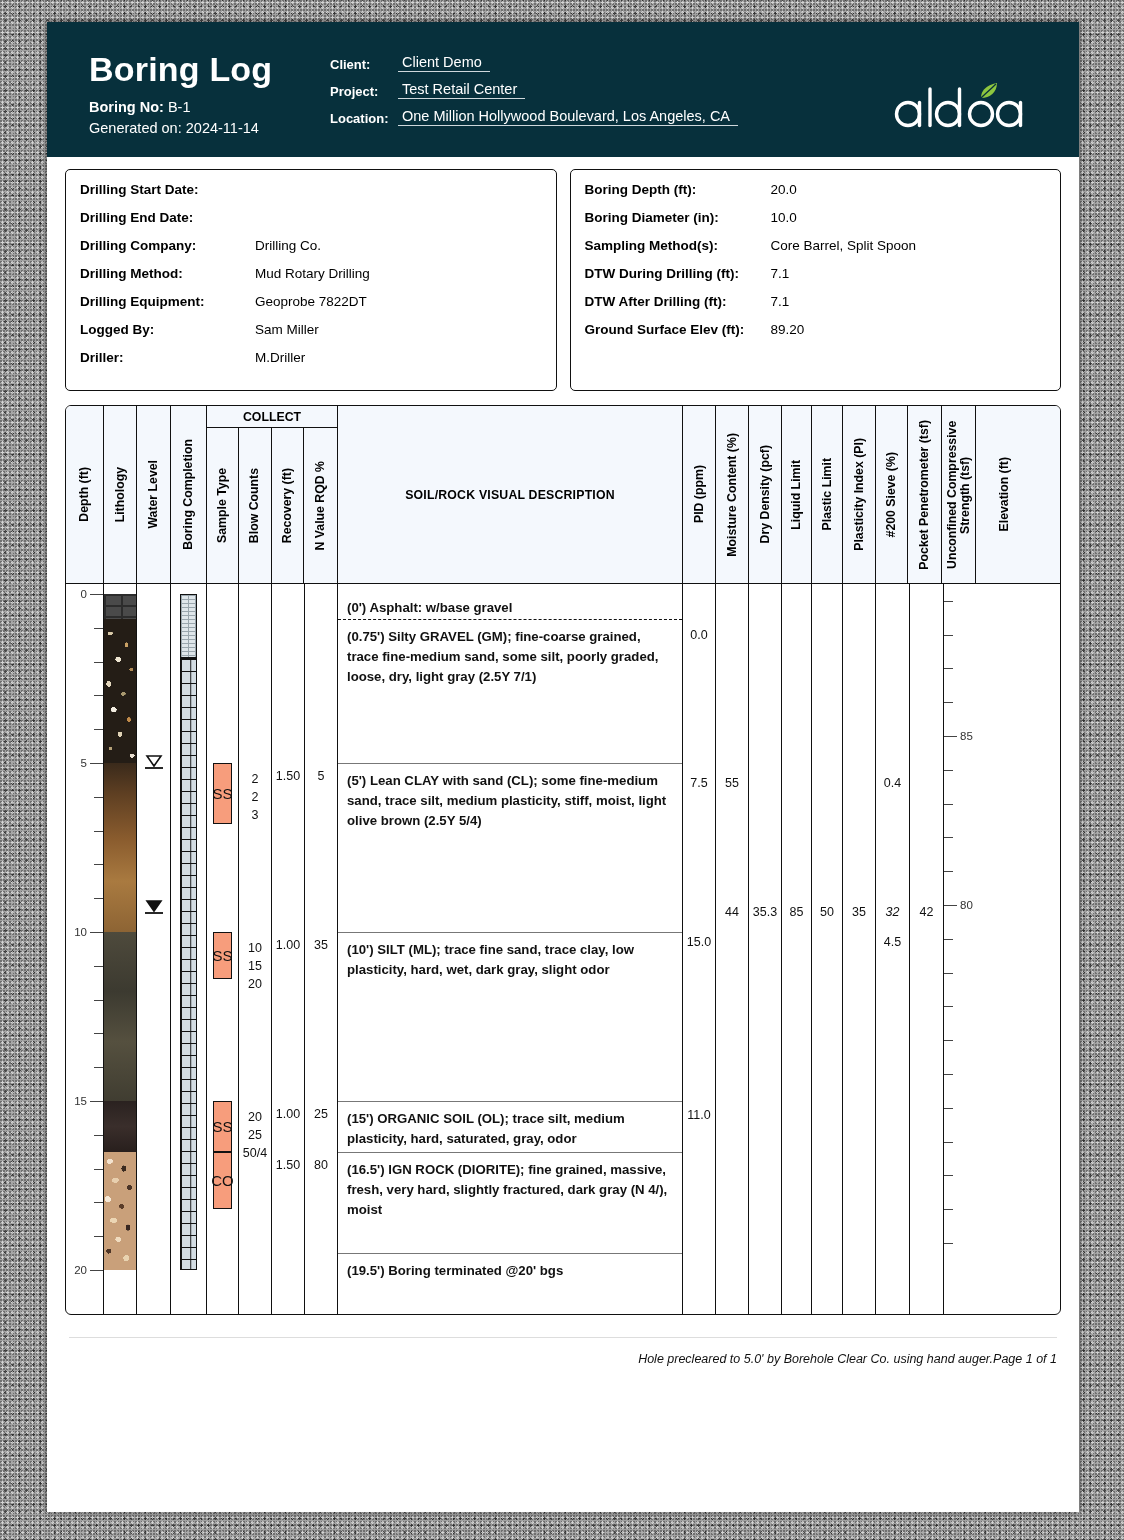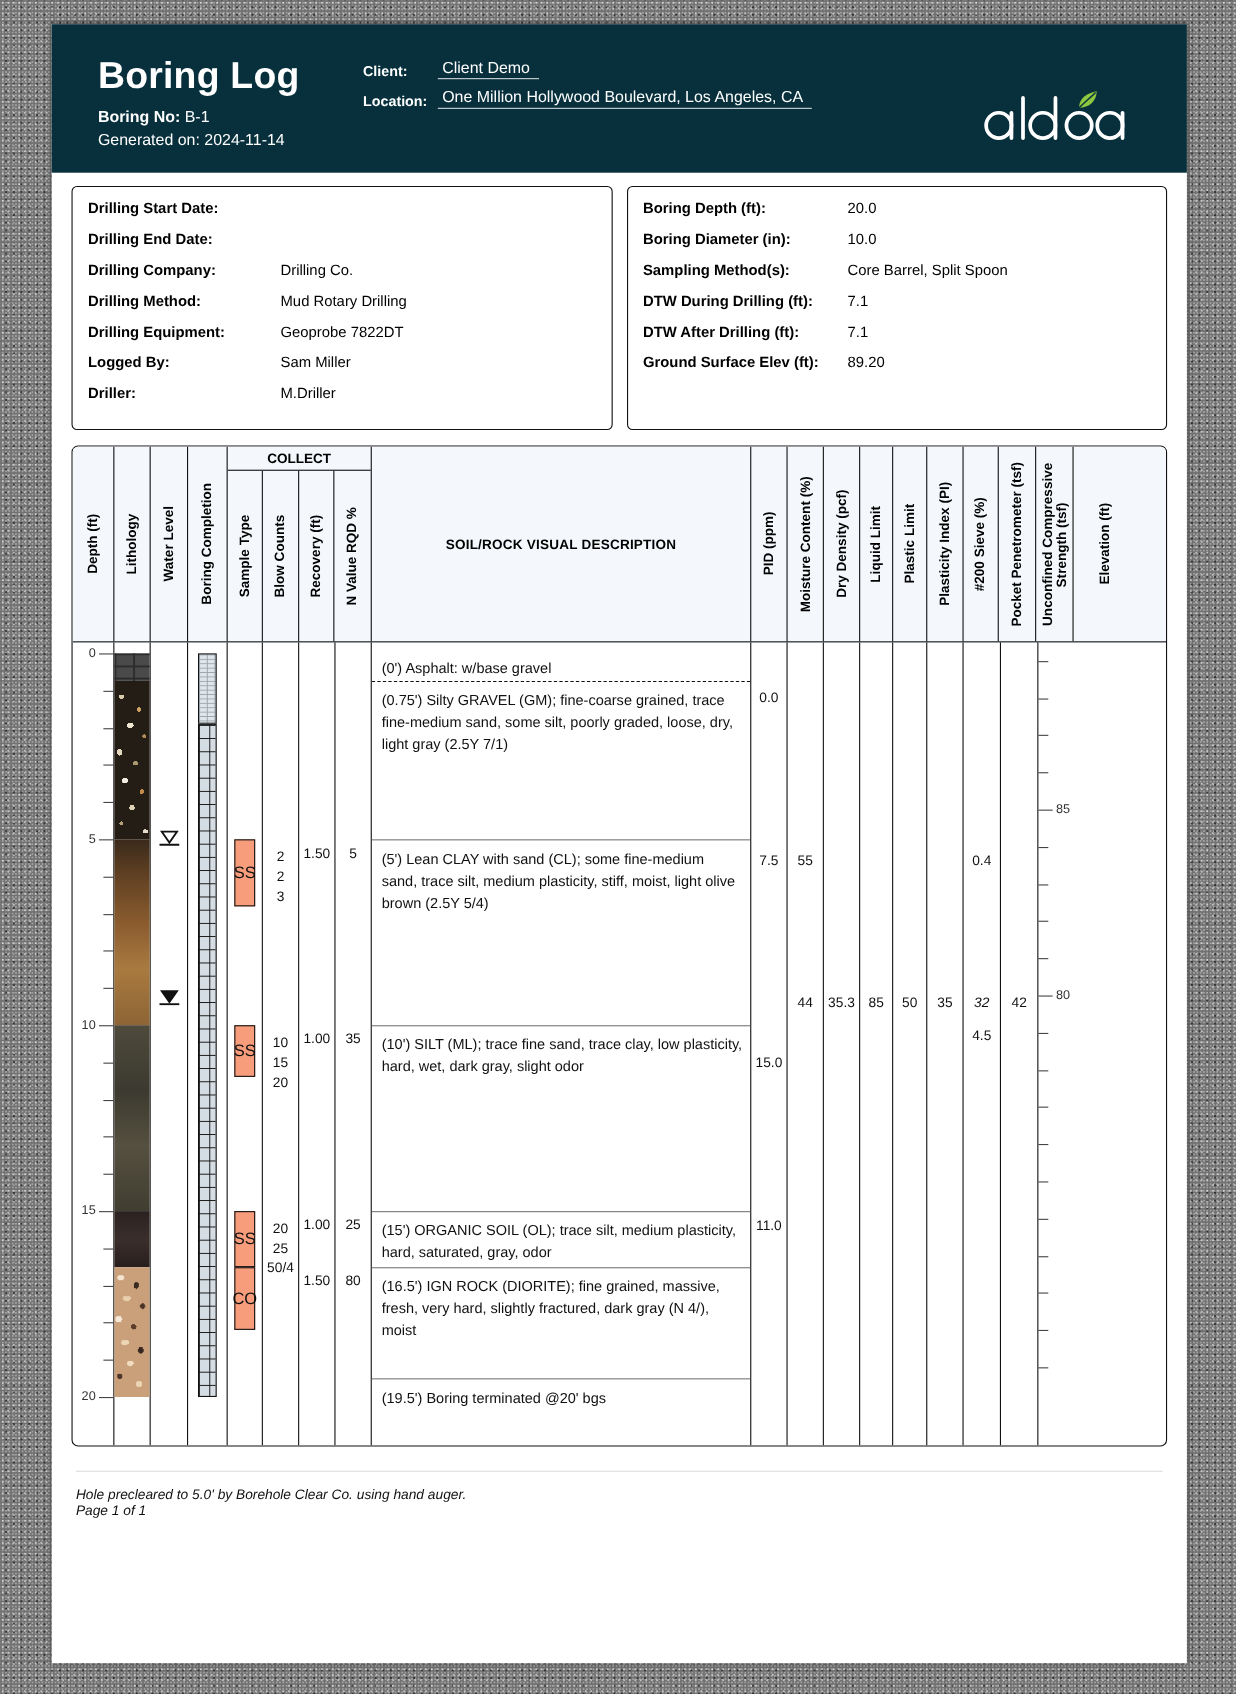--- a/index.html
+++ b/index.html
@@ -229,30 +229,30 @@
     position:absolute; left:0; right:0;
     text-align:center;
     font-size:12.5px; color:#111;
     transform:translateY(-50%);
     line-height:1.35;
   }
   .val-stack{ line-height:1.45; }
 
   
   .desc-col{ position:relative; }
-  .desc-entry{ position:absolute; left:9px; right:7px; font-size:13.2px; line-height:1.52; color:#111; }
+  .desc-entry{ position:absolute; left:9px; right:7px; font-size:13.2px; line-height:1.52; color:#111;font-weight:bold; }
   .sep{ position:absolute; left:0; right:0; border-top:1.3px solid #777; }
   .sep.dashed{ border-top:1.6px dashed #111; }
 
   
   .footer-rule{ margin:22px 22px 0 22px; border-top:1.2px solid #ddd; }
   .footer{
     display:flex; justify-content:flex-end;
     margin:14px 22px 0 22px;
-    font-size:12.5px; font-style:italic; color:#111;flex-direction:column;
+    font-size:12.5px; font-style:italic; color:#111;
   }
 </style>
 </head>
 <body>
 
 <div id="backdrop"></div>
 
 <div id="page">
 
   <div class="hdr">
@@ -265,20 +265,24 @@
       <div class="hdr-line">
         <span>Generated on:</span>
         <span>2024-11-14</span>
       </div>
     </div>
 
     <div class="hdr-mid">
       <div class="hdr-row">
         <span class="lbl">Client:</span>
         <span class="val">Client Demo</span>
+      </div>
+      <div class="hdr-row">
+        <span class="lbl">Project:</span>
+        <span class="val">Test Retail Center</span>
       </div>
       <div class="hdr-row">
         <span class="lbl">Location:</span>
         <span class="val">One Million Hollywood Boulevard, Los Angeles, CA</span>
       </div>
     </div>
 
     <div class="logo">
       <svg width="150" height="56" viewBox="0 0 150 56">
         <g fill="none" stroke="#ffffff" stroke-width="3.4" stroke-linecap="round">
@@ -546,21 +550,21 @@
           <div class="desc-entry" style="top: 525px;">(15') ORGANIC SOIL (OL); trace silt, medium plasticity, hard, saturated, gray, odor</div>
           <div class="sep" style="top: 567.7px;"></div>
           <div class="desc-entry" style="top: 575.7px;">(16.5') IGN ROCK (DIORITE); fine grained, massive, fresh, very hard, slightly fractured, dark gray (N 4/), moist</div>
           <div class="sep" style="top: 669.1px;"></div>
           <div class="desc-entry" style="top: 677.1px;">(19.5') Boring terminated @20' bgs</div>
         </div>
 
       <div class="bcell" style="width:33px" id="col-pid">
           <div class="val-abs" style="top: 50.56px;">0.0</div>
           <div class="val-abs" style="top: 199.28px;">7.5</div>
-          <div class="val-abs" style="top: 358.14px; margin-top: 24px;">15.0</div>
+          <div class="val-abs" style="top: 358.14px;">15.0</div>
           <div class="val-abs" style="top: 530.52px;">11.0</div>
         </div>
       <div class="bcell" style="width:33px" id="col-moi">
           <div class="val-abs" style="top: 199.28px;">55</div>
           <div class="val-abs" style="top: 327.72px;">44</div>
         </div>
       <div class="bcell" style="width:33px" id="col-dd">
           <div class="val-abs" style="top: 327.72px;">35.3</div>
         </div>
       <div class="bcell" style="width:30px" id="col-ll">

